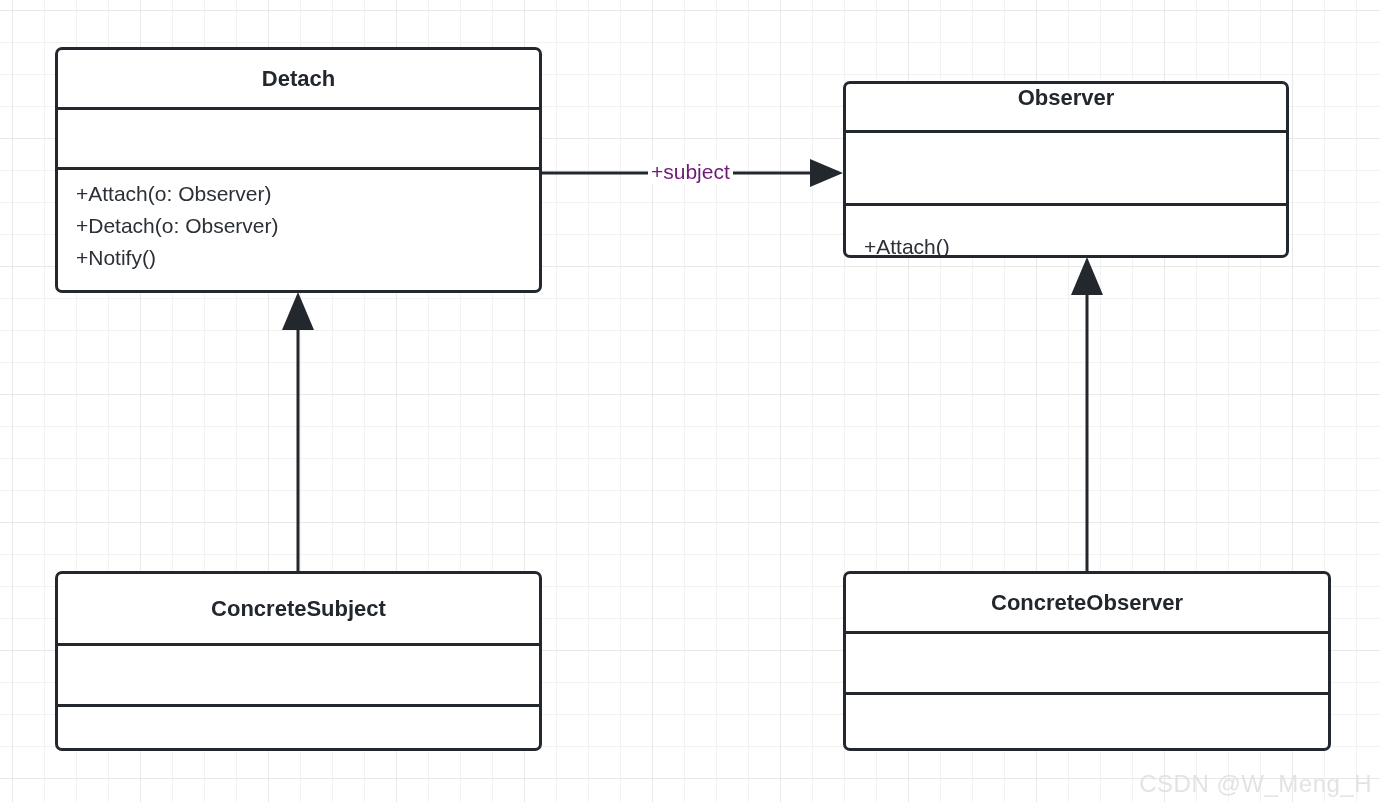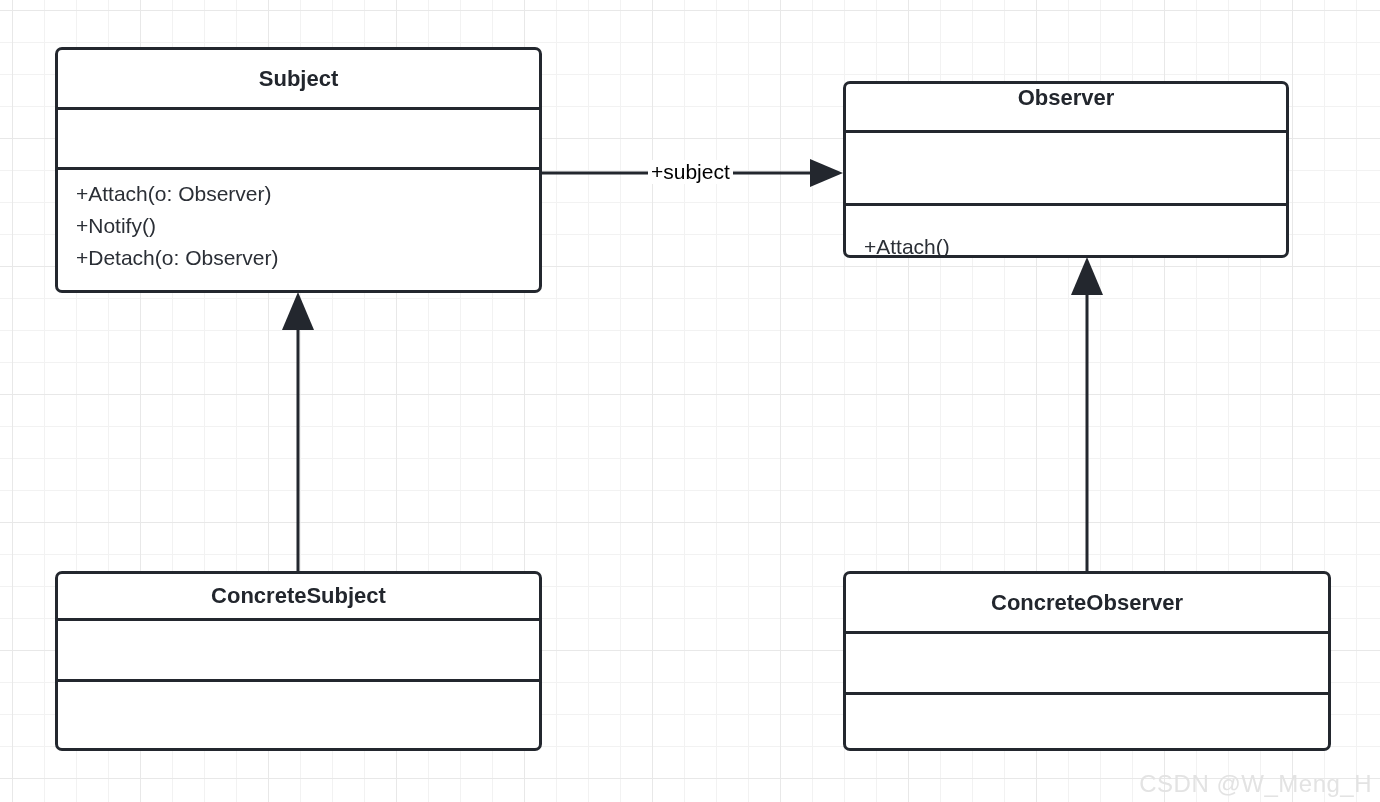--- a/index.html
+++ b/index.html
@@ -68,41 +68,41 @@
   #box-subject .uml-title { height: 57px; }
   #box-subject .c-attrs  { height: 57px; }
   #box-subject .c-ops    { flex: 1 1 auto; }
 
   #box-observer       { left: 843px; top: 81px;  width: 446px; height: 177px; gap: 18px; }
   #box-observer .uml-title { height: 57px; }
   #box-observer .c-attrs   { height: 54px; }
   #box-observer .c-ops     { flex: 1 1 auto; padding-top: 7px; }
 
   #box-concrete-subject  { left: 55px;  top: 571px; width: 487px; height: 180px; }
-  #box-concrete-subject .uml-title { height: 44px; }
+  #box-concrete-subject .uml-title { height: 69px; }
   #box-concrete-subject .c-attrs   { height: 58px; }
   #box-concrete-subject .c-ops     { flex: 1 1 auto; }
 
   #box-concrete-observer { left: 843px; top: 571px; width: 488px; height: 180px; }
   #box-concrete-observer .uml-title { height: 57px; }
   #box-concrete-observer .c-attrs   { height: 58px; }
   #box-concrete-observer .c-ops     { flex: 1 1 auto; }
 
   
   .connector-layer {
     position: absolute;
     left: 0; top: 0;
     width: 1380px;
     height: 802px;
     pointer-events: none;
   }
   .edge-label {
     position: absolute;
     font-size: 21px;
-    color: #000000;
+    color: #701a75;
     background: #ffffff;
     padding: 0 3px;
     white-space: nowrap;
   }
   #label-subject-assoc { left: 648px; top: 160px; }
 
   .watermark {
     position: absolute;
     right: 8px;
     bottom: 4px;
@@ -131,28 +131,28 @@
 
     <g>
       <line x1="1087" y1="571" x2="1087" y2="277" stroke="#23272e" stroke-width="3"></line>
       <polygon points="1087,257 1071,295 1103,295" fill="#23272e"></polygon>
     </g>
   </svg>
 
   <div class="edge-label" id="label-subject-assoc">+subject</div>
 
   <div class="uml-class" id="box-subject">
-    <div class="uml-title">Subject</div>
+    <div class="uml-title">Detach</div>
     <div class="uml-divider"></div>
     <div class="uml-compartment c-attrs"></div>
     <div class="uml-divider"></div>
     <div class="uml-compartment c-ops">
       <div class="member">+Attach(o: Observer)</div>
+      <div class="member">+Detach(o: Observer)</div>
       <div class="member">+Notify()</div>
-      <div class="member">+Detach(o: Observer)</div>
     </div>
   </div>
 
   <div class="uml-class" id="box-observer">
     <div class="uml-title">Observer</div>
     <div class="uml-divider"></div>
     <div class="uml-compartment c-attrs"></div>
     <div class="uml-divider"></div>
     <div class="uml-compartment c-ops">
       <div class="member">+Attach()</div>

